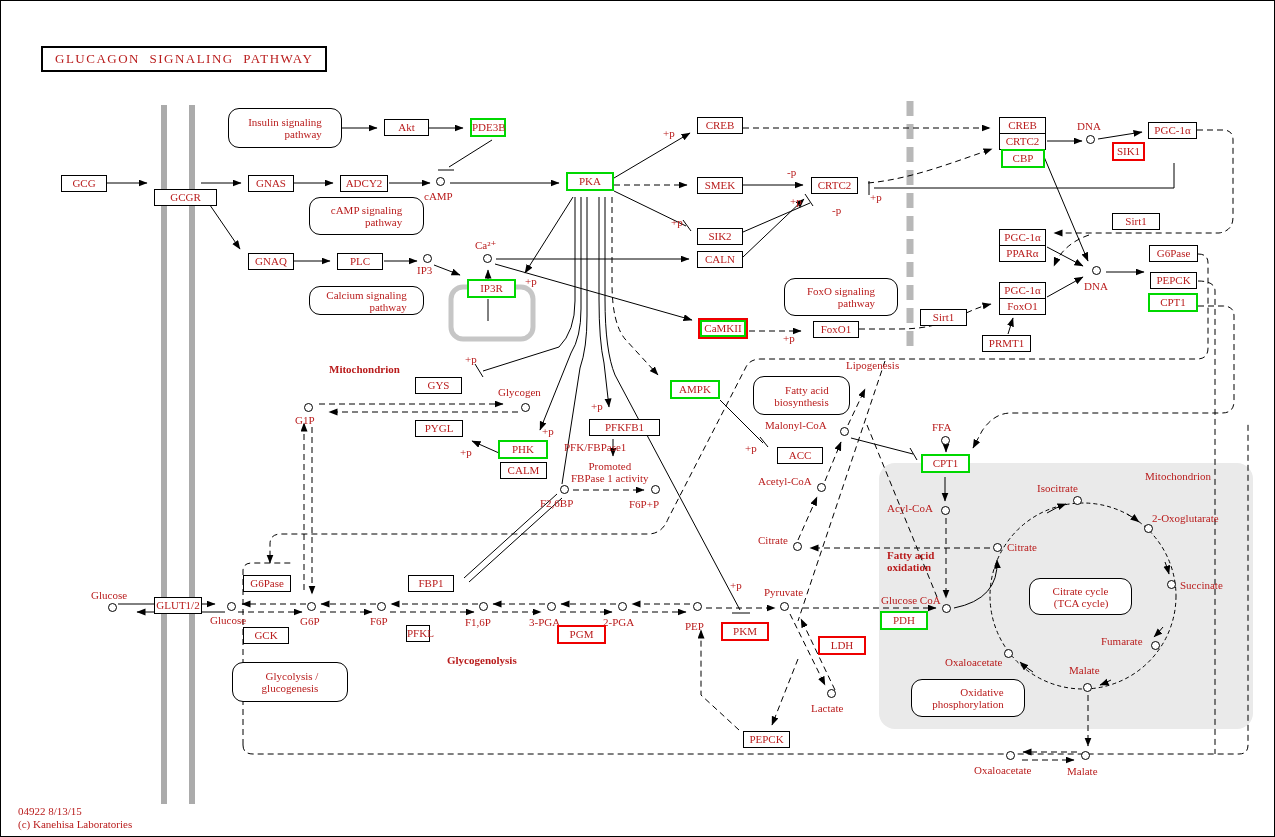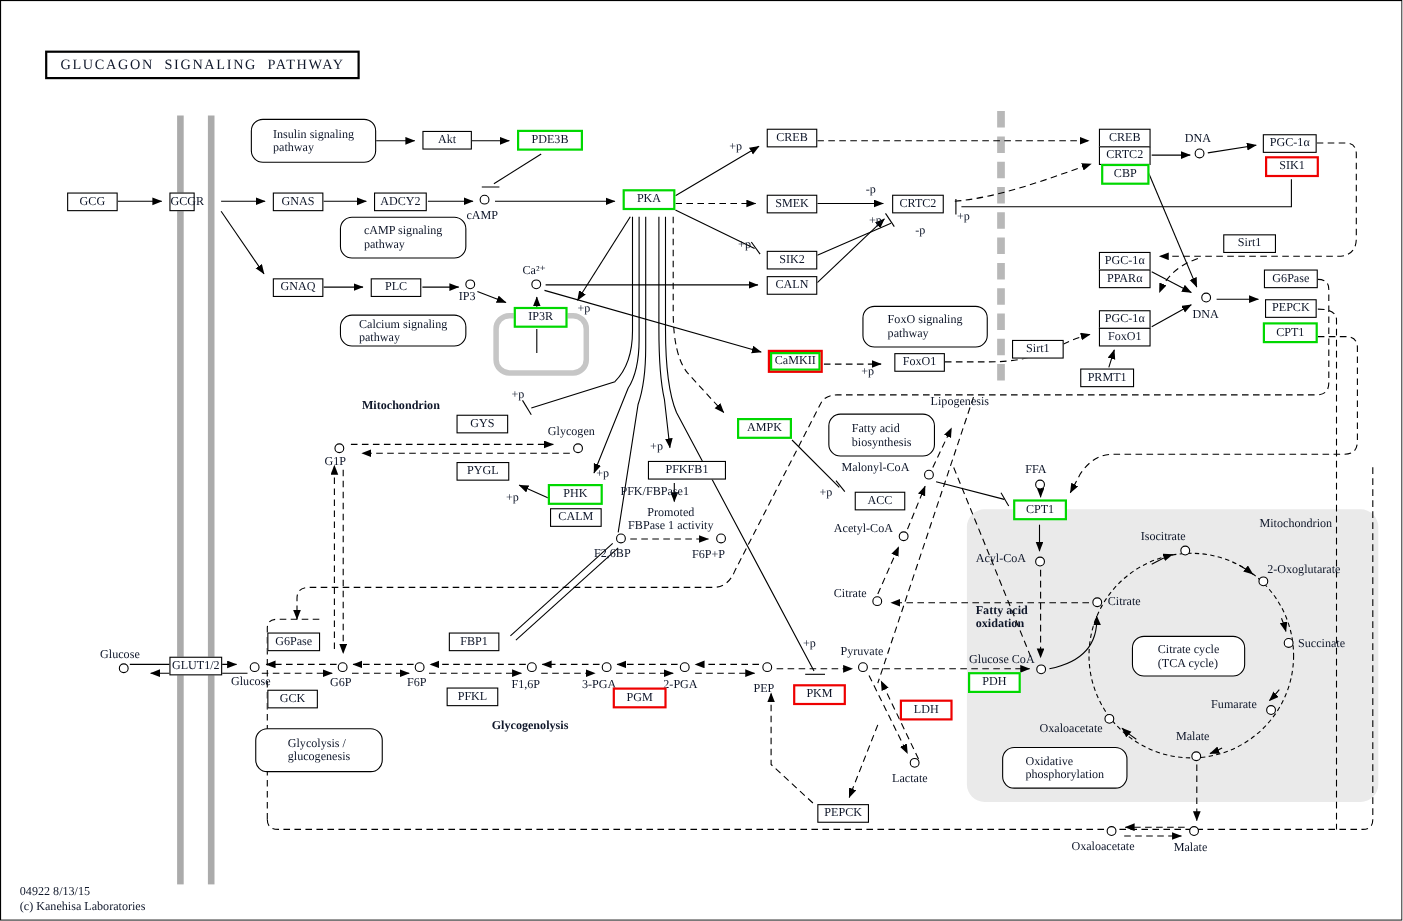--- a/index.html
+++ b/index.html
@@ -1,28 +1,28 @@
 <!DOCTYPE html>
 <html><head>
 <meta charset="utf-8">
 <style>
   html,body{margin:0;padding:0;background:#fff}
   #canvas{position:relative;width:1275px;height:837px;background:#fff;border:1px solid #000;
-          box-sizing:border-box;overflow:hidden;font-family:"Liberation Serif","DejaVu Serif",serif;color:#0f172a}
+          box-sizing:border-box;overflow:hidden;font-family:"Liberation Serif","DejaVu Serif",serif;color:#b91c1c}
   #edges{position:absolute;left:0;top:0;z-index:1}
   .gb{position:absolute;z-index:3;box-sizing:border-box;height:17px;border:1px solid #000;background:#fff;
       font-size:11px;line-height:14px;text-align:center;white-space:nowrap;cursor:pointer}
   .gb.g{border:2px solid #00d800;height:19px;line-height:14px;margin-top:-1px}
   .gb.r{border:2px solid #ee0000;height:19px;line-height:14px;margin-top:-1px}
   .gb.rg{border:2px solid #ee0000;box-shadow:inset 0 0 0 2px #00d800;height:21px;line-height:16px;margin-top:-2px}
   .c{position:absolute;z-index:3;width:9px;height:9px;box-sizing:border-box;border:1.3px solid #000;
      border-radius:50%;background:#fff;cursor:pointer}
   .ml{position:absolute;z-index:2;font-size:11px;white-space:nowrap}
   .pb{position:absolute;z-index:3;box-sizing:border-box;border:1px solid #000;border-radius:11px;background:#fff;
-      font-size:11px;line-height:12px;display:flex;align-items:center;justify-content:center;text-align:left;
+      font-size:11px;line-height:12px;display:flex;align-items:center;justify-content:center;text-align:right;
       white-space:pre-line;cursor:pointer}
   .reg{position:absolute;z-index:2;font-size:11px;white-space:pre-line}
   .reg.b{font-weight:bold}
   .sp{position:absolute;z-index:4;font-size:11px;white-space:nowrap}
   #titlebox{position:absolute;left:40px;top:45px;z-index:3;border:2px solid #000;background:#fff;
             padding:3px 12px;font-size:13px;letter-spacing:1.5px;white-space:pre}
   #footer{position:absolute;left:17px;top:804px;z-index:3;font-size:11px;line-height:13px;white-space:pre-line}
 </style>
 </head>
 <body>
@@ -158,42 +158,42 @@
     <path d="M1076,751 H1022" marker-end="url(#ar)"></path>
     <path d="M1021,759 H1073" marker-end="url(#ar)"></path>
     <path d="M572,489 H643" marker-end="url(#ar)"></path>
   </g>
 </svg>
 
 <div id="titlebox">GLUCAGON  SIGNALING  PATHWAY</div>
 <div id="footer"><span>04922 8/13/15</span><br><span>(c) Kanehisa Laboratories</span></div>
 
 <div class="gb" style="left:60px;top:174px;width:46px">GCG</div>
-<div class="gb" style="left:153px;top:174px;width:23px">GCGR</div>
+<div class="gb" style="left:153px;top:188px;width:63px">GCGR</div>
 <div class="gb" style="left:247px;top:174px;width:46px">GNAS</div>
 <div class="gb" style="left:339px;top:174px;width:48px">ADCY2</div>
 <div class="gb" style="left:383px;top:118px;width:45px">Akt</div>
-<div class="gb g" style="left:469px;top:118px;width:60px">PDE3B</div>
+<div class="gb g" style="left:469px;top:118px;width:36px">PDE3B</div>
 <div class="gb g" style="left:565px;top:172px;width:48px">PKA</div>
 <div class="gb" style="left:696px;top:116px;width:46px">CREB</div>
 <div class="gb" style="left:696px;top:176px;width:46px">SMEK</div>
 <div class="gb" style="left:696px;top:227px;width:46px">SIK2</div>
 <div class="gb" style="left:696px;top:250px;width:46px">CALN</div>
 <div class="gb" style="left:810px;top:176px;width:47px">CRTC2</div>
 <div class="gb" style="left:247px;top:252px;width:46px">GNAQ</div>
 <div class="gb" style="left:336px;top:252px;width:46px">PLC</div>
 <div class="gb g" style="left:466px;top:279px;width:49px">IP3R</div>
 <div class="gb rg" style="left:697px;top:319px;width:50px">CaMKII</div>
 <div class="gb" style="left:812px;top:320px;width:46px">FoxO1</div>
 <div class="gb" style="left:919px;top:308px;width:47px">Sirt1</div>
 <div class="gb" style="left:998px;top:116px;width:47px">CREB</div>
 <div class="gb" style="left:998px;top:132px;width:47px">CRTC2</div>
 <div class="gb g" style="left:1000px;top:149px;width:44px">CBP</div>
 <div class="gb" style="left:1147px;top:121px;width:49px">PGC-1α</div>
-<div class="gb r" style="left:1149px;top:142px;width:49px">SIK1</div>
+<div class="gb r" style="left:1111px;top:142px;width:33px">SIK1</div>
 <div class="gb" style="left:1111px;top:212px;width:48px">Sirt1</div>
 <div class="gb" style="left:998px;top:228px;width:47px">PGC-1α</div>
 <div class="gb" style="left:998px;top:244px;width:47px">PPARα</div>
 <div class="gb" style="left:998px;top:281px;width:47px">PGC-1α</div>
 <div class="gb" style="left:998px;top:297px;width:47px">FoxO1</div>
 <div class="gb" style="left:981px;top:334px;width:49px">PRMT1</div>
 <div class="gb" style="left:1148px;top:244px;width:49px">G6Pase</div>
 <div class="gb" style="left:1149px;top:271px;width:47px">PEPCK</div>
 <div class="gb g" style="left:1147px;top:293px;width:50px">CPT1</div>
 <div class="gb" style="left:414px;top:376px;width:47px">GYS</div>
@@ -202,21 +202,21 @@
 <div class="gb" style="left:499px;top:461px;width:47px">CALM</div>
 <div class="gb" style="left:588px;top:418px;width:71px">PFKFB1</div>
 <div class="gb g" style="left:669px;top:380px;width:50px">AMPK</div>
 <div class="gb" style="left:776px;top:446px;width:46px">ACC</div>
 <div class="gb g" style="left:920px;top:454px;width:49px">CPT1</div>
 <div class="gb g" style="left:879px;top:611px;width:48px">PDH</div>
 <div class="gb" style="left:153px;top:596px;width:48px">GLUT1/2</div>
 <div class="gb" style="left:242px;top:574px;width:48px">G6Pase</div>
 <div class="gb" style="left:242px;top:626px;width:46px">GCK</div>
 <div class="gb" style="left:407px;top:574px;width:46px">FBP1</div>
-<div class="gb" style="left:405px;top:624px;width:47px">PFKL</div>
+<div class="gb" style="left:405px;top:624px;width:24px">PFKL</div>
 <div class="gb r" style="left:556px;top:625px;width:49px">PGM</div>
 <div class="gb r" style="left:720px;top:622px;width:48px">PKM</div>
 <div class="gb r" style="left:817px;top:636px;width:48px">LDH</div>
 <div class="gb" style="left:742px;top:730px;width:47px">PEPCK</div>
 
 <div class="pb" style="left:227px;top:107px;width:114px;height:40px">Insulin signaling
 pathway</div>
 <div class="pb" style="left:308px;top:196px;width:115px;height:38px">cAMP signaling
 pathway</div>
 <div class="pb" style="left:308px;top:285px;width:115px;height:29px">Calcium signaling

